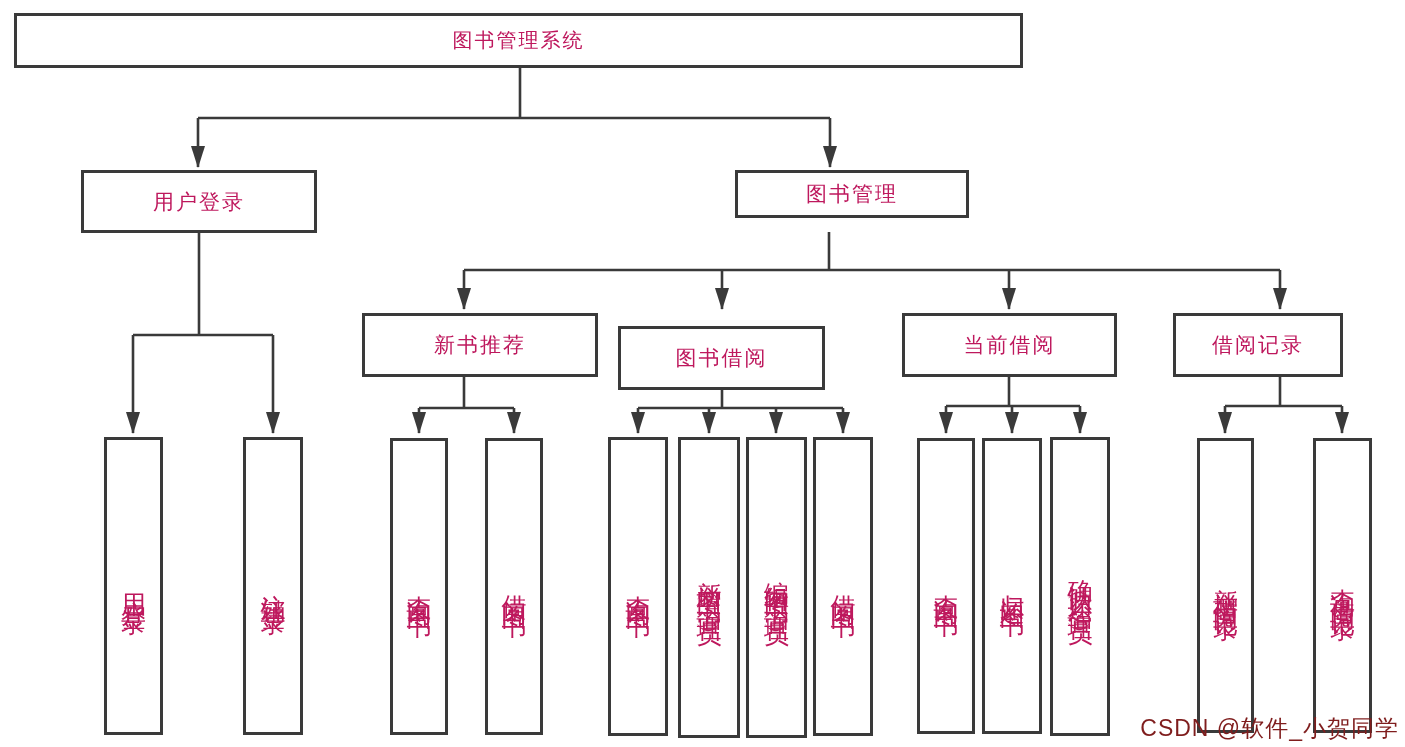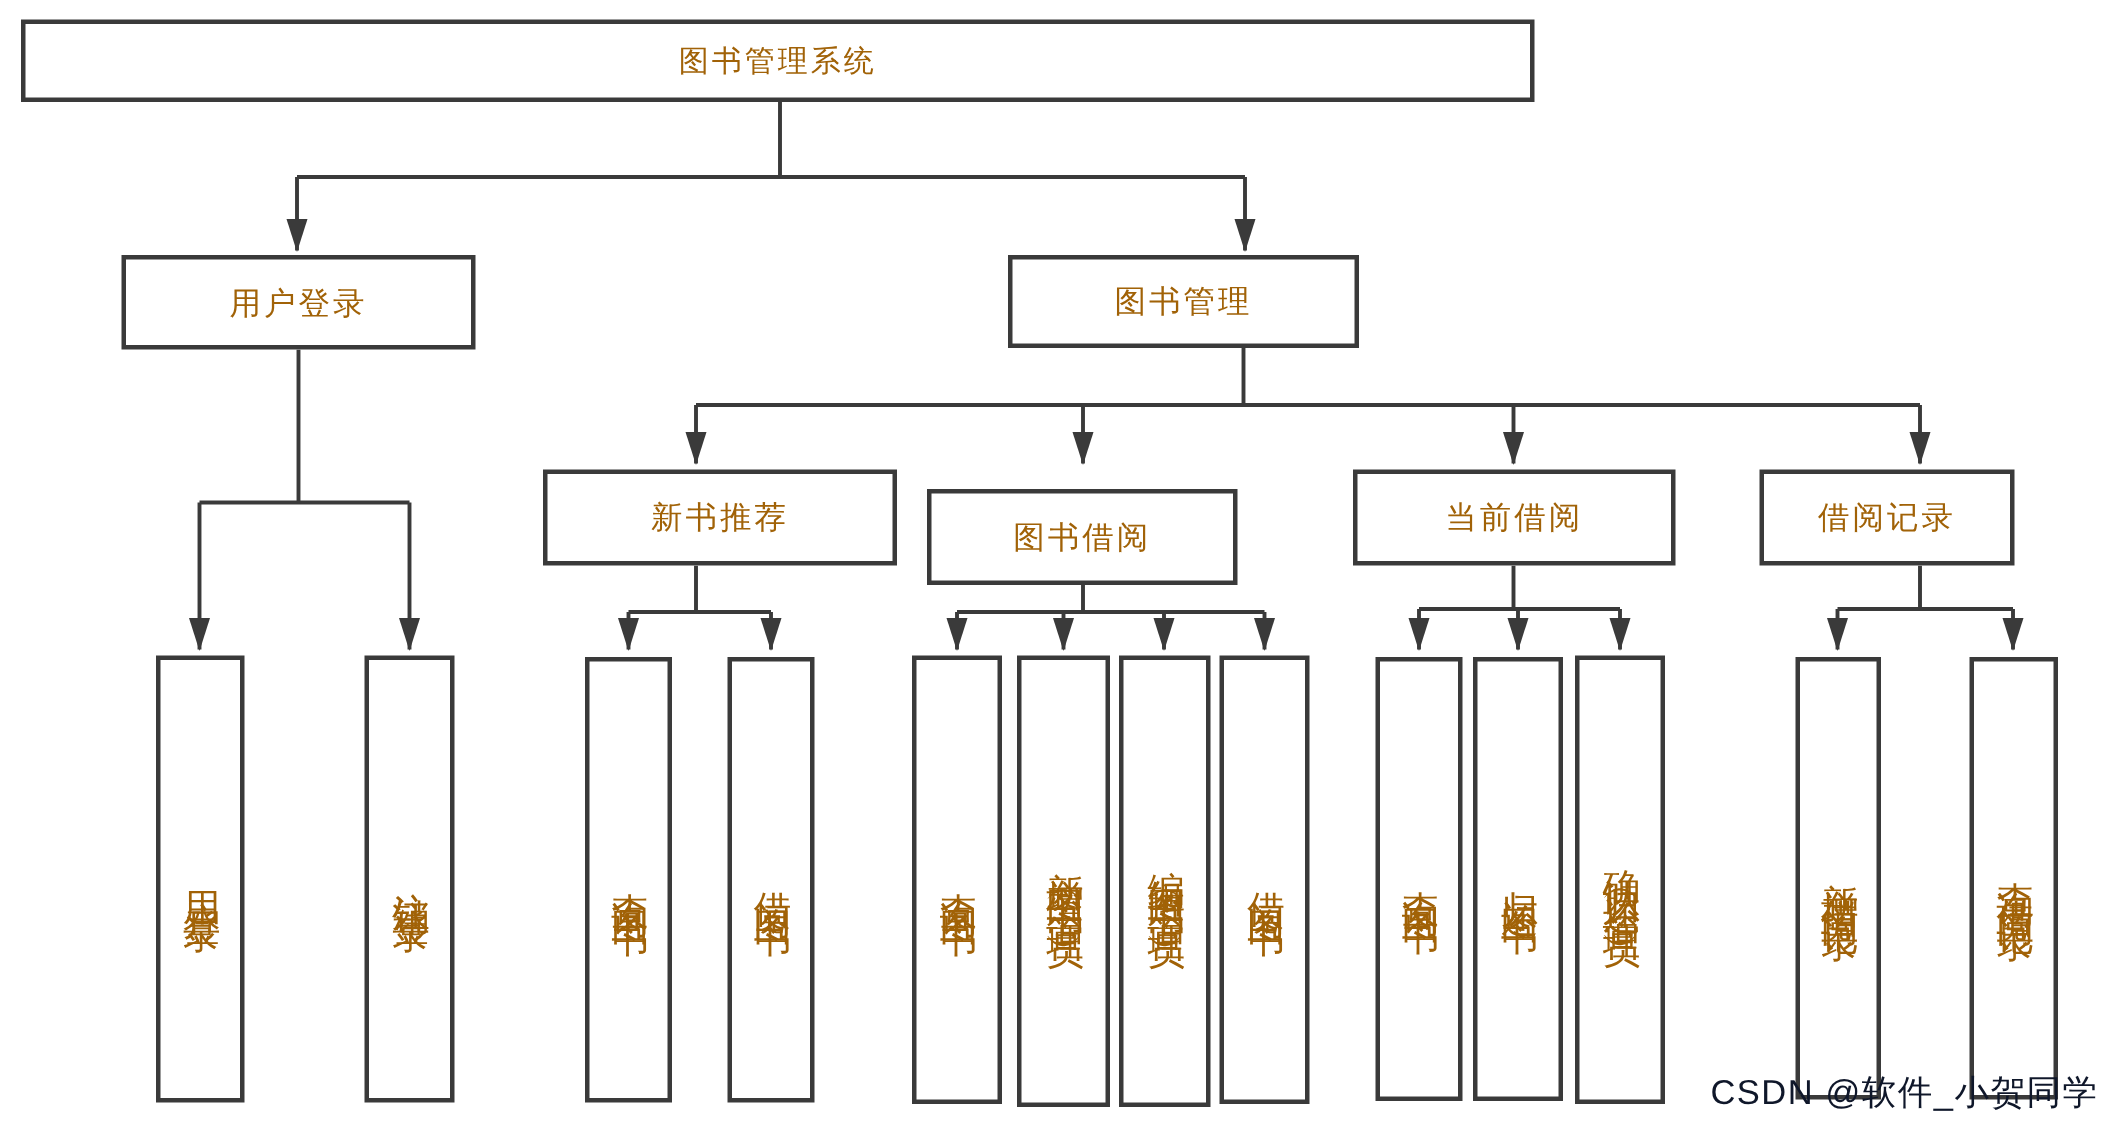--- a/index.html
+++ b/index.html
@@ -18,42 +18,42 @@
     z-index: 1;
   }
   .node {
     position: absolute;
     box-sizing: border-box;
     border: 3px solid #3a3a3a;
     background: #ffffff;
     display: flex;
     align-items: center;
     justify-content: center;
-    color: #a16207;
+    color: #be185d;
     font-size: 21px;
     letter-spacing: 2px;
     z-index: 2;
     white-space: nowrap;
   }
   .node.root { font-size: 20px; }
   .node.leaf {
     writing-mode: vertical-rl;
     text-orientation: mixed;
     font-size: 25px;
     letter-spacing: 6px;
     line-height: 1;
     white-space: normal;
   }
   .watermark {
     position: absolute;
     right: 6px;
     top: 713px;
     font-size: 23px;
     letter-spacing: 1px;
-    color: #0f172a;
+    color: #7f1d1d;
     z-index: 3;
     margin-left: 48px;
   }
 </style>
 </head>
 <body>
 
 <div class="stage">
 
   <svg class="connectors" viewBox="0 0 1405 747" xmlns="http://www.w3.org/2000/svg">
@@ -95,21 +95,21 @@
 
       <path d="M1280,377 V406 M1225,406 H1342"></path>
       <path d="M1225,406 V433" marker-end="url(#arw)"></path>
       <path d="M1342,406 V433" marker-end="url(#arw)"></path>
     </g>
   </svg>
 
   <div class="node root" style="left:14px; top:13px; width:1009px; height:55px;">图书管理系统</div>
 
   <div class="node" style="left:81px; top:170px; width:236px; height:63px;">用户登录</div>
-  <div class="node" style="left:672px; top:170px; width:234px; height:62px;">图书管理</div>
+  <div class="node" style="left:735px; top:170px; width:234px; height:48px;">图书管理</div>
 
   <div class="node" style="left:362px; top:313px; width:236px; height:64px;">新书推荐</div>
   <div class="node" style="left:618px; top:326px; width:207px; height:64px;">图书借阅</div>
   <div class="node" style="left:902px; top:313px; width:215px; height:64px;">当前借阅</div>
   <div class="node" style="left:1173px; top:313px; width:170px; height:64px;">借阅记录</div>
 
   <div class="node leaf" style="left:104px; top:437px; width:59px; height:298px;">用户登录</div>
   <div class="node leaf" style="left:243px; top:437px; width:60px; height:298px;">注销登录</div>
   <div class="node leaf" style="left:390px; top:438px; width:58px; height:297px;">查询图书</div>
   <div class="node leaf" style="left:485px; top:438px; width:58px; height:297px;">借阅图书</div>

